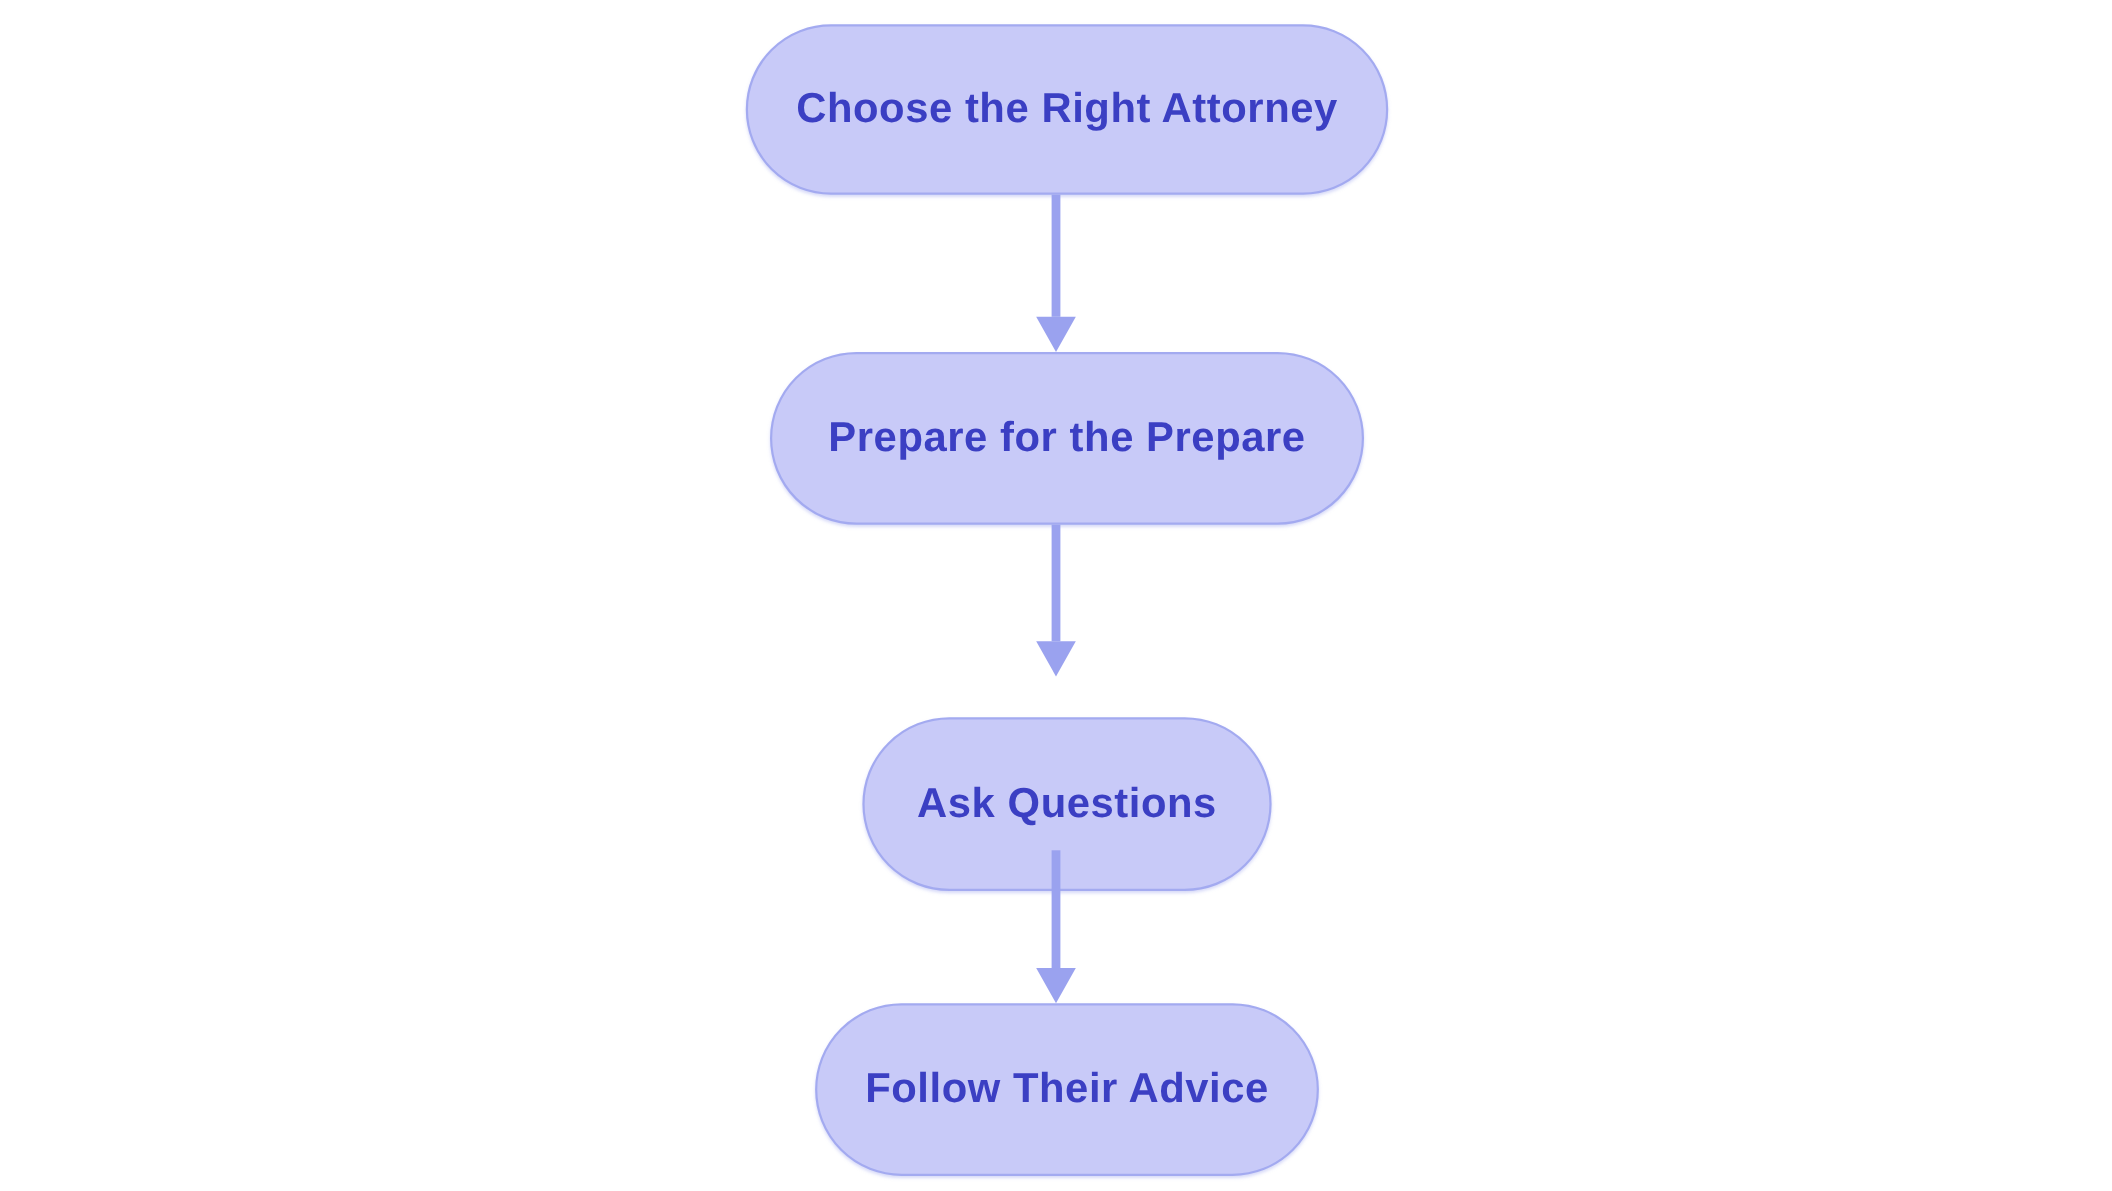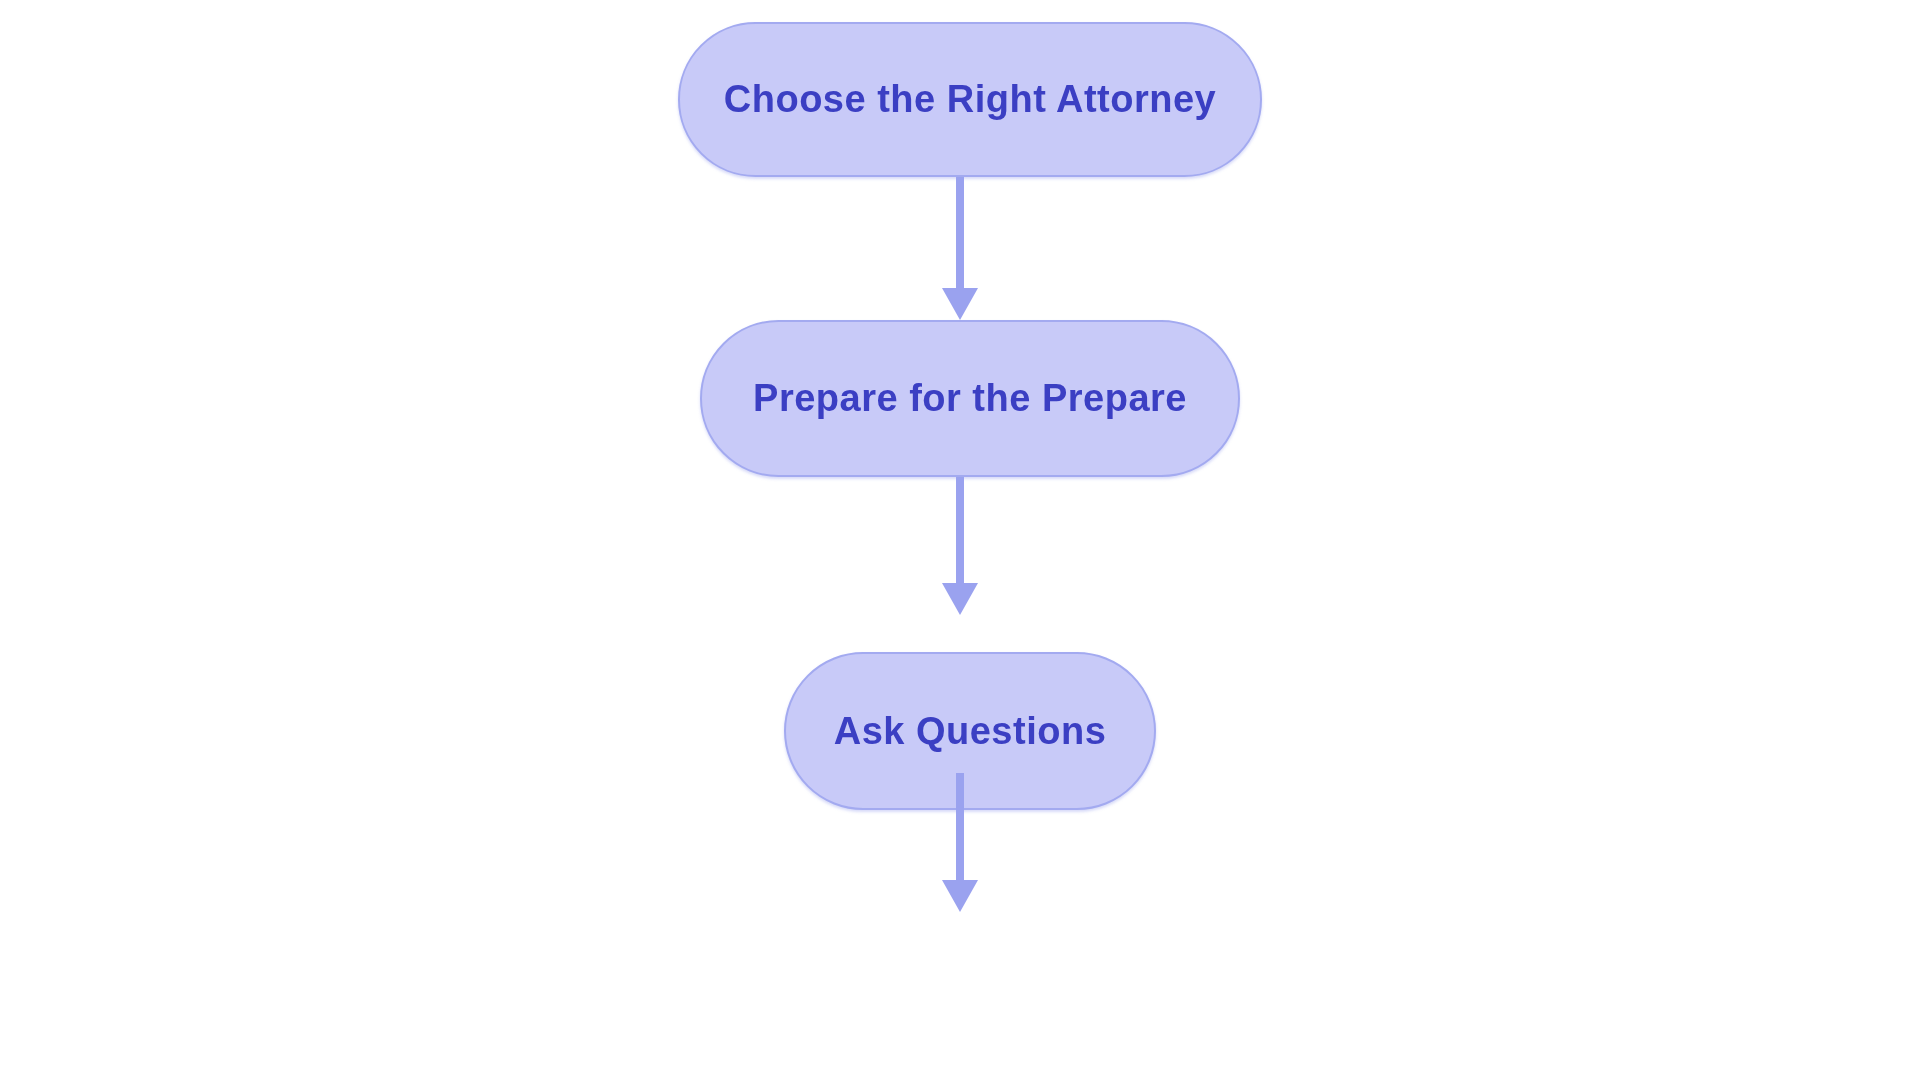--- a/index.html
+++ b/index.html
@@ -94,14 +94,17 @@
 
   <div class="node node3">
     <span class="label">Ask Questions</span>
   </div>
 
   <div class="arrow arrow3">
     <div class="stem"></div>
     <div class="head"></div>
   </div>
 
+  <div class="node node4">
+    <span class="label">Follow Their Advice</span>
+  </div>
 
 </div>
 
 </body></html>

